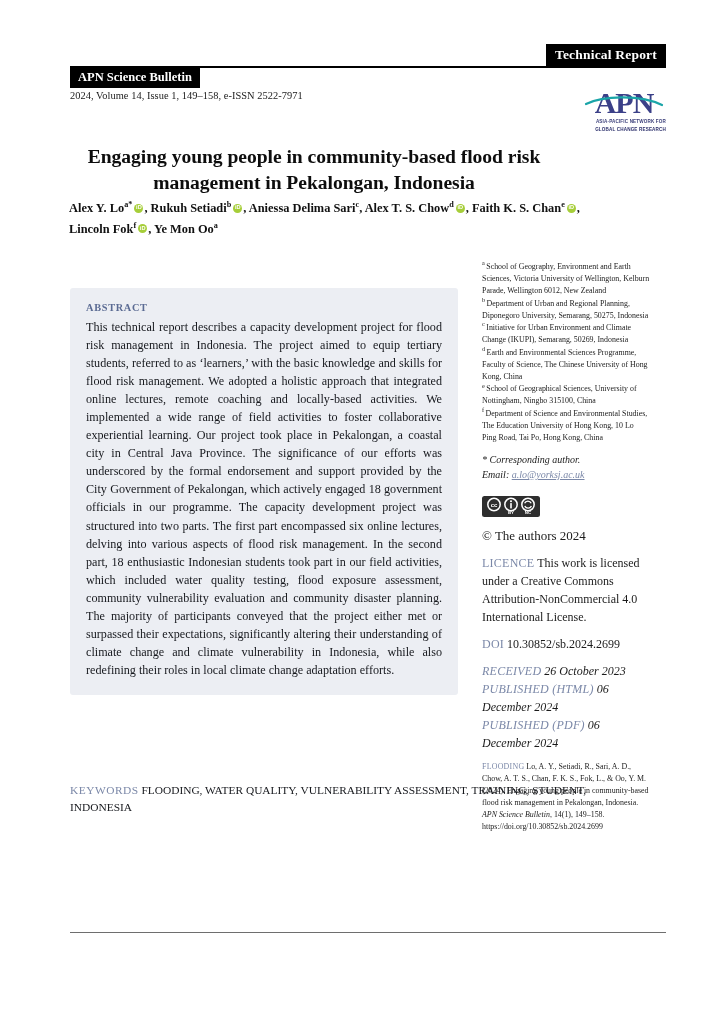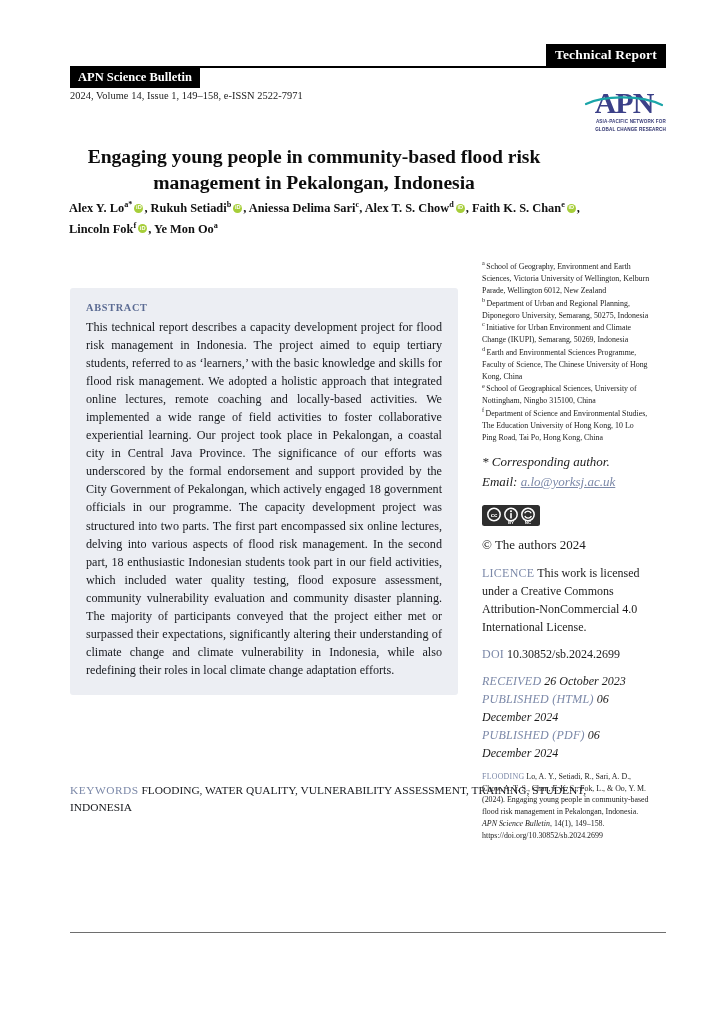--- a/index.html
+++ b/index.html
@@ -187,21 +187,21 @@
   }
   .affil sup {
     font-size: 6.2px;
     vertical-align: super;
     line-height: 0;
     margin-right: 1.5px;
   }
   .corresp {
     margin-top: 8px;
     font-style: italic;
-    font-size: 13px;
+    font-size: 10px;
     line-height: 1.55;
   }
   .corresp .email-link {
     color: #7b88a8;
     font-style: italic;
     text-decoration: underline;
   }
 
   
   .cc-badge {

